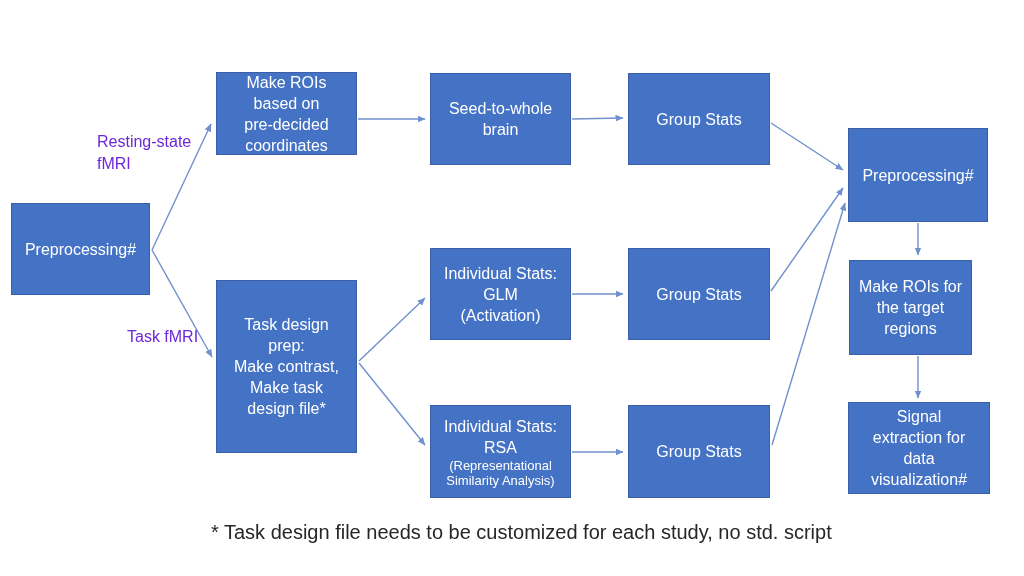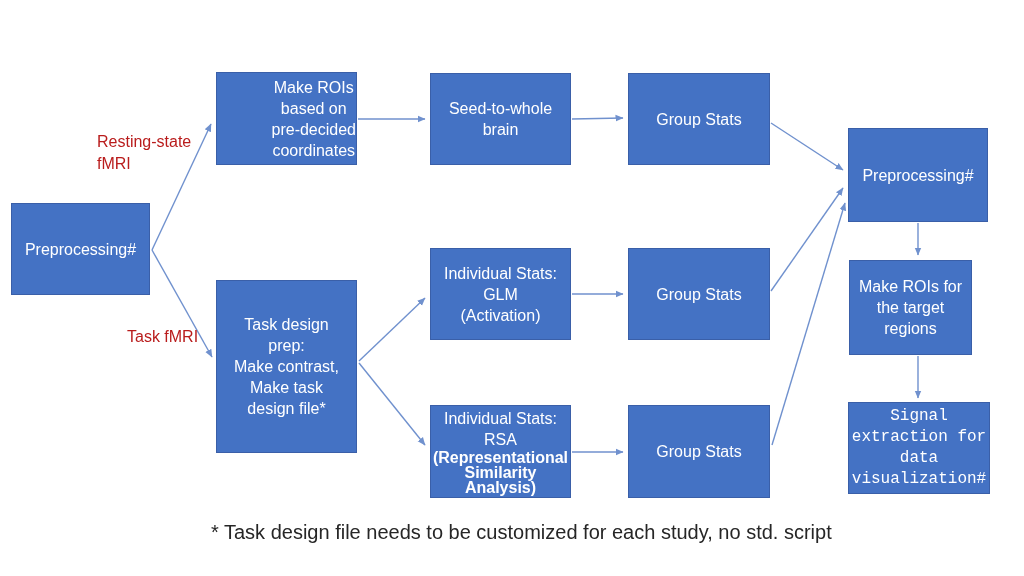--- a/index.html
+++ b/index.html
@@ -27,53 +27,52 @@
     flex-direction: column;
     align-items: center;
     justify-content: center;
     text-align: center;
     color: #ffffff;
     font-size: 16px;
     line-height: 21px;
     white-space: pre-line;
   }
   .node .subtext {
-    font-size: 16px;
+    font-size: 13px;
     line-height: 15px;
     white-space: pre-line;
-    font-weight: bold;
   }
   .flow-label {
     position: absolute;
-    color: #b91c1c;
+    color: #6d28d9;
     font-size: 16px;
     line-height: 22px;
     white-space: pre-line;
   }
   #label-footnote {
     position: absolute;
     left: 211px;
     top: 521px;
     color: #262626;
     font-size: 20px;
     white-space: nowrap;
   }
   
   #node-preprocessing        { left: 11px;  top: 203px; width: 139px; height: 92px; }
-  #node-make-rois-coordinates{ left: 216px; top: 72px;  width: 141px; height: 93px; align-items: flex-end; }
+  #node-make-rois-coordinates{ left: 216px; top: 72px;  width: 141px; height: 83px; }
   #node-seed-to-whole-brain  { left: 430px; top: 73px;  width: 141px; height: 92px; }
   #node-group-stats-resting  { left: 628px; top: 73px;  width: 142px; height: 92px; }
   #node-task-design-prep     { left: 216px; top: 280px; width: 141px; height: 173px; }
   #node-individual-stats-glm { left: 430px; top: 248px; width: 141px; height: 92px; }
   #node-group-stats-glm      { left: 628px; top: 248px; width: 142px; height: 92px; }
   #node-individual-stats-rsa { left: 430px; top: 405px; width: 141px; height: 93px; }
   #node-group-stats-rsa      { left: 628px; top: 405px; width: 142px; height: 93px; }
   #node-thresholding         { left: 848px; top: 128px; width: 140px; height: 94px; }
   #node-make-rois-target     { left: 849px; top: 260px; width: 123px; height: 95px; }
-  #node-signal-extraction    { left: 848px; top: 402px; width: 142px; height: 92px; font-family: Liberation Mono, monospace; }
+  #node-signal-extraction    { left: 848px; top: 402px; width: 142px; height: 92px; }
   
   #label-resting-state { left: 97px;  top: 131px; }
   #label-task-fmri     { left: 102px; top: 326px; margin-left: 25px; }
 </style>
 </head>
 <body>
 
 <div id="canvas">
 
   <svg id="edges" viewBox="0 0 1024 576">

